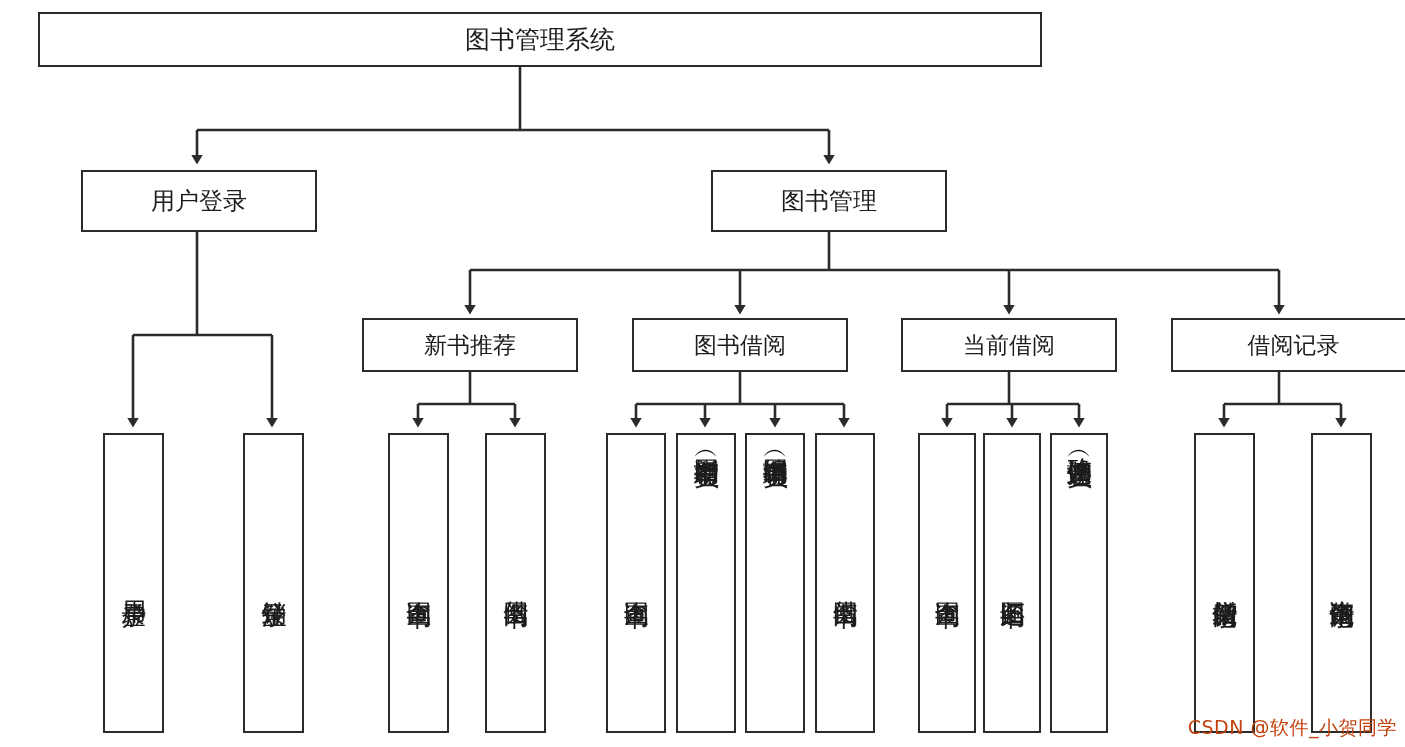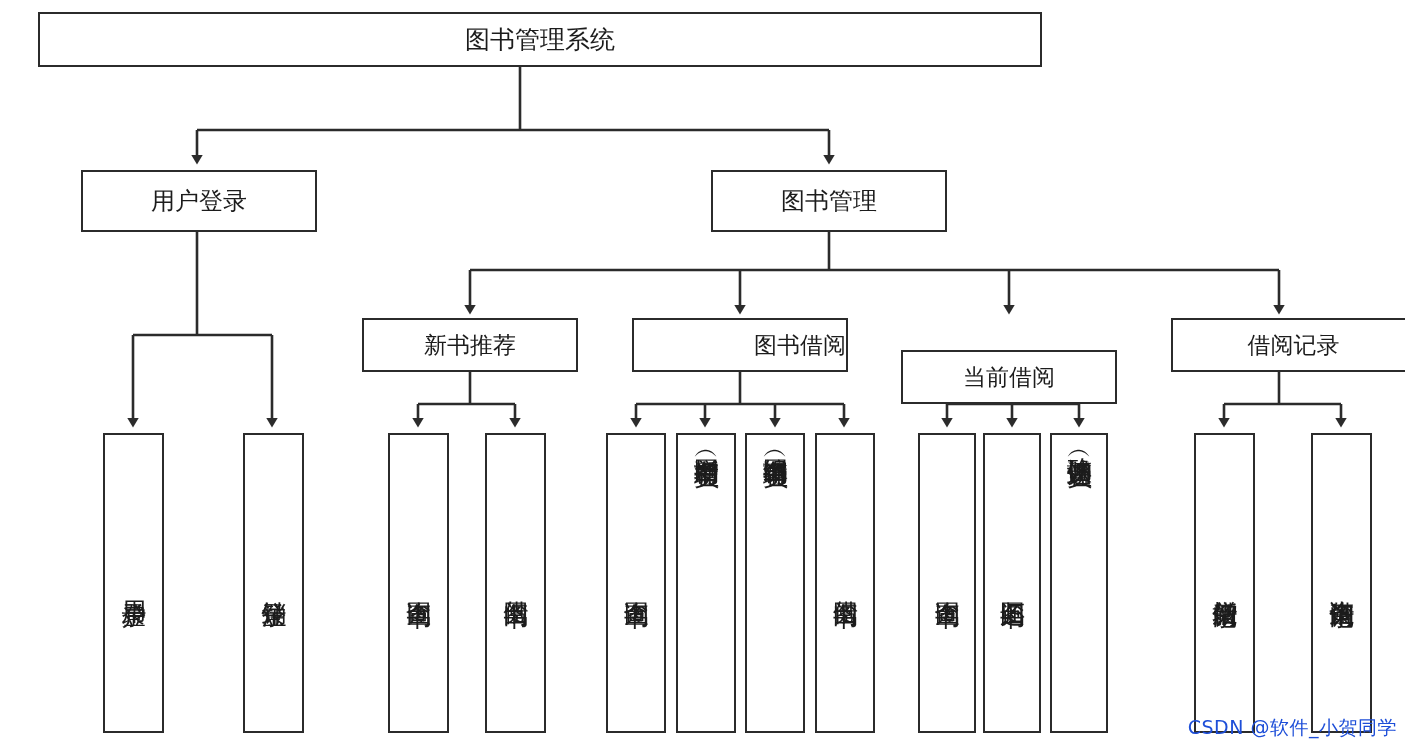--- a/index.html
+++ b/index.html
@@ -71,21 +71,21 @@
   }
   .leaf-inner.top {
     align-items: flex-start;
     padding-top: 3px;
   }
   .watermark {
     position: absolute;
     right: 8px;
     bottom: 6px;
     font-size: 19px;
-    color: #1d4ed8;
+    color: #c2410c;
     letter-spacing: 0.5px;
     white-space: nowrap;
   }
 </style>
 </head>
 <body>
 
 <div id="diagram-root">
 
   <svg class="connectors" viewBox="0 0 1405 747">
@@ -145,24 +145,24 @@
   <div class="node lvl2" style="left:81px; top:170px; width:236px; height:62px;">
     <span>用户登录</span>
   </div>
   <div class="node lvl2" style="left:711px; top:170px; width:236px; height:62px;">
     <span>图书管理</span>
   </div>
 
   <div class="node lvl3" style="left:362px; top:318px; width:216px; height:54px;">
     <span>新书推荐</span>
   </div>
-  <div class="node lvl3" style="left:632px; top:318px; width:216px; height:54px;justify-content:flex-end;">
+  <div class="node lvl3" style="left:632px; top:318px; width:216px; height:54px;">
     <span>图书借阅</span>
   </div>
-  <div class="node lvl3" style="left:901px; top:318px; width:216px; height:54px;margin-top:32px;">
+  <div class="node lvl3" style="left:901px; top:318px; width:216px; height:54px;">
     <span>当前借阅</span>
   </div>
   <div class="node lvl3" style="left:1171px; top:318px; width:245px; height:54px;">
     <span>借阅记录</span>
   </div>
 
   <div class="node leaf" style="left:103px; top:433px; width:61px; height:300px;">
     <div class="leaf-inner">
       <span class="vlabel">用户登录</span>
     </div>

